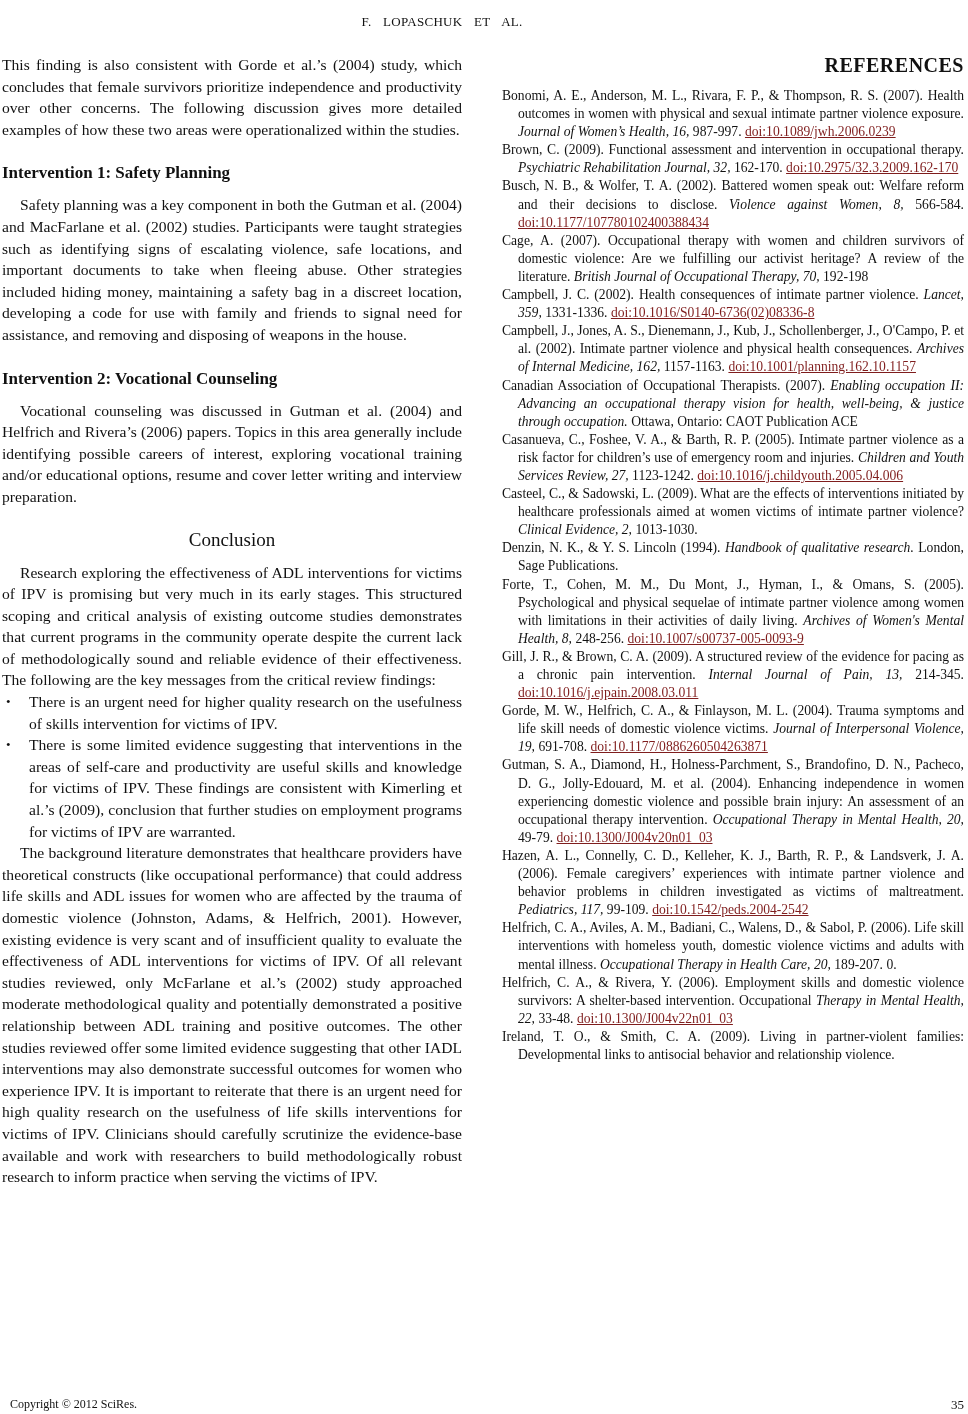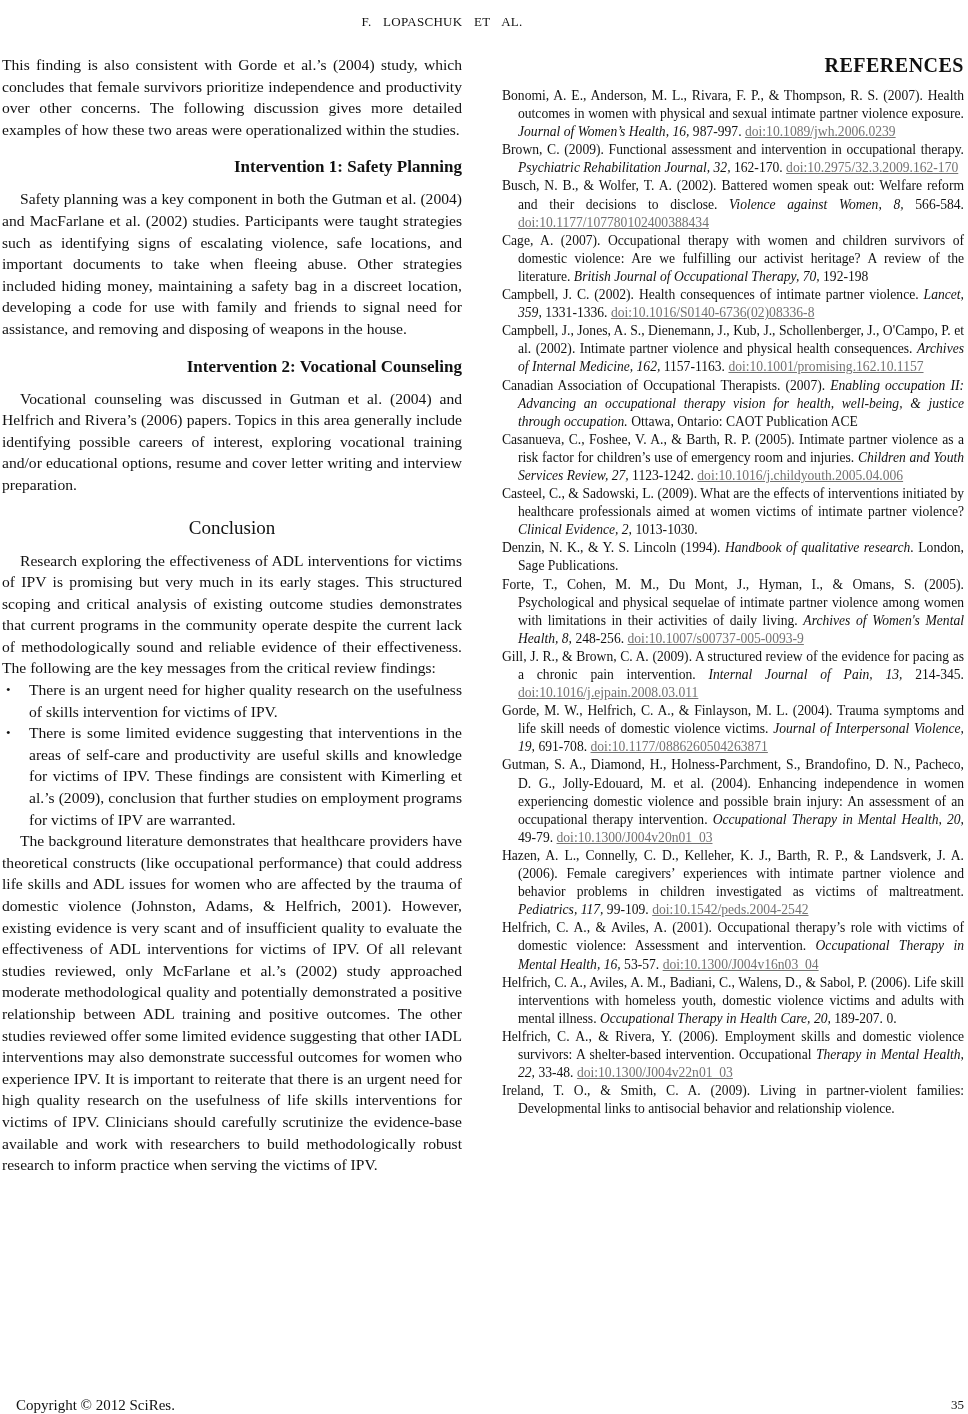--- a/index.html
+++ b/index.html
@@ -18,41 +18,41 @@
     position: absolute; left: 2px; top: 54px; width: 460px;
     font-size: 15.6px; line-height: 21.6px; text-align: justify;
   }
   .col-right {
     position: absolute; left: 502px; top: 52px; width: 462px;
     font-size: 13.6px; line-height: 18.1px; text-align: justify;
   }
   .col-left p { margin: 0; }
   .col-left .indent { text-indent: 18px; }
   .col-left h3 {
-    margin: 16px 0 10px 0; font-size: 17px; font-weight: bold; line-height: 22px;
-    text-align: right;
+    margin: 22px 0 10px 0; font-size: 17px; font-weight: bold; line-height: 22px;
+    text-align: left;
   }
   .col-left h2 {
     margin: 20px 0 10px 0; font-size: 19px; font-weight: normal; line-height: 24px;
     text-align: center;
   }
   .bullets { list-style: none; margin: 0; padding: 0; }
   .bullets li { position: relative; padding-left: 27px; }
   .bullets li .dot {
     position: absolute; left: 4px; top: 0; font-size: 13px;
   }
   .col-right h2 {
     margin: 0 0 9px 0; font-size: 20px; font-weight: bold; text-align: right;
     letter-spacing: 0.5px; line-height: 26px;
   }
   .ref { padding-left: 16px; text-indent: -16px; margin: 0; }
   .ref i { font-style: italic; margin-top: 20px; }
-  .doi { color: #737373; text-decoration: underline; }
+  .doi { color: #7f1d1d; text-decoration: underline; }
   .footer-left {
-    position: absolute; left: 16px; top: 1397px; font-size: 15px;
+    position: absolute; left: 10px; top: 1397px; font-size: 12px;
   }
   .footer-right {
     position: absolute; right: 4px; top: 1397px; font-size: 13px;
   }
 </style>
 </head>
 <body>
 
 <div class="running-head">F. LOPASCHUK ET AL.</div>
 
@@ -81,31 +81,30 @@
 </div>
 
 <div class="col-right">
   <h2>REFERENCES</h2>
   <div id="ref-list">
       <p class="ref"><span>Bonomi, A. E., Anderson, M. L., Rivara, F. P., &amp; Thompson, R. S. (2007). Health outcomes in women with physical and sexual intimate partner violence exposure. </span><i>Journal of Women’s Health, 16,</i><span> 987-997. </span><a class="doi">doi:10.1089/jwh.2006.0239</a></p>
       <p class="ref"><span>Brown, C. (2009). Functional assessment and intervention in occupational therapy. </span><i>Psychiatric Rehabilitation Journal, 32,</i><span> 162-170. </span><a class="doi">doi:10.2975/32.3.2009.162-170</a></p>
       <p class="ref"><span>Busch, N. B., &amp; Wolfer, T. A. (2002). Battered women speak out: Welfare reform and their decisions to disclose. </span><i>Violence against Women, 8,</i><span> 566-584. </span><a class="doi">doi:10.1177/107780102400388434</a></p>
       <p class="ref"><span>Cage, A. (2007). Occupational therapy with women and children survivors of domestic violence: Are we fulfilling our activist heritage? A review of the literature. </span><i>British Journal of Occupational Therapy, 70,</i><span> 192-198</span></p>
       <p class="ref"><span>Campbell, J. C. (2002). Health consequences of intimate partner violence. </span><i>Lancet, 359,</i><span> 1331-1336. </span><a class="doi">doi:10.1016/S0140-6736(02)08336-8</a></p>
-      <p class="ref"><span>Campbell, J., Jones, A. S., Dienemann, J., Kub, J., Schollenberger, J., O'Campo, P. et al. (2002). Intimate partner violence and physical health consequences. </span><i>Archives of Internal Medicine, 162,</i><span> 1157-1163. </span><a class="doi">doi:10.1001/promising.162.10.1157</a></p>
+      <p class="ref"><span>Campbell, J., Jones, A. S., Dienemann, J., Kub, J., Schollenberger, J., O'Campo, P. et al. (2002). Intimate partner violence and physical health consequences. </span><i>Archives of Internal Medicine, 162,</i><span> 1157-1163. </span><a class="doi">doi:10.1001/planning.162.10.1157</a></p>
       <p class="ref"><span>Canadian Association of Occupational Therapists. (2007). </span><i>Enabling occupation II: Advancing an occupational therapy vision for health, well-being, &amp; justice through occupation.</i><span> Ottawa, Ontario: CAOT Publication ACE</span></p>
       <p class="ref"><span>Casanueva, C., Foshee, V. A., &amp; Barth, R. P. (2005). Intimate partner violence as a risk factor for children’s use of emergency room and injuries. </span><i>Children and Youth Services Review, 27,</i><span> 1123-1242. </span><a class="doi">doi:10.1016/j.childyouth.2005.04.006</a></p>
       <p class="ref"><span>Casteel, C., &amp; Sadowski, L. (2009). What are the effects of interventions initiated by healthcare professionals aimed at women victims of intimate partner violence? </span><i>Clinical Evidence, 2,</i><span> 1013-1030.</span></p>
       <p class="ref"><span>Denzin, N. K., &amp; Y. S. Lincoln (1994). </span><i>Handbook of qualitative research.</i><span> London, Sage Publications.</span></p>
       <p class="ref"><span>Forte, T., Cohen, M. M., Du Mont, J., Hyman, I., &amp; Omans, S. (2005). Psychological and physical sequelae of intimate partner violence among women with limitations in their activities of daily living. </span><i>Archives of Women's Mental Health, 8,</i><span> 248-256. </span><a class="doi">doi:10.1007/s00737-005-0093-9</a></p>
       <p class="ref"><span>Gill, J. R., &amp; Brown, C. A. (2009). A structured review of the evidence for pacing as a chronic pain intervention. </span><i>Internal Journal of Pain, 13,</i><span> 214-345. </span><a class="doi">doi:10.1016/j.ejpain.2008.03.011</a></p>
       <p class="ref"><span>Gorde, M. W., Helfrich, C. A., &amp; Finlayson, M. L. (2004). Trauma symptoms and life skill needs of domestic violence victims. </span><i>Journal of Interpersonal Violence, 19,</i><span> 691-708. </span><a class="doi">doi:10.1177/0886260504263871</a></p>
       <p class="ref"><span>Gutman, S. A., Diamond, H., Holness-Parchment, S., Brandofino, D. N., Pacheco, D. G., Jolly-Edouard, M. et al. (2004). Enhancing independence in women experiencing domestic violence and possible brain injury: An assessment of an occupational therapy intervention. </span><i>Occupational Therapy in Mental Health, 20,</i><span> 49-79. </span><a class="doi">doi:10.1300/J004v20n01_03</a></p>
       <p class="ref"><span>Hazen, A. L., Connelly, C. D., Kelleher, K. J., Barth, R. P., &amp; Landsverk, J. A. (2006). Female caregivers’ experiences with intimate partner violence and behavior problems in children investigated as victims of maltreatment. </span><i>Pediatrics, 117,</i><span> 99-109. </span><a class="doi">doi:10.1542/peds.2004-2542</a></p>
-      <p class="ref"><span>Helfrich, C. A., &amp; Aviles, A. (2001). Occupational therapy’s role with victims of domestic violence: Assessment and intervention. </span><i>Occupational Therapy in Mental Health, 16,</i><span> 53-57. </span><a class="doi">doi:10.1300/J004v16n03_04</a></p>
       <p class="ref"><span>Helfrich, C. A., Aviles, A. M., Badiani, C., Walens, D., &amp; Sabol, P. (2006). Life skill interventions with homeless youth, domestic violence victims and adults with mental illness. </span><i>Occupational Therapy in Health Care, 20,</i><span> 189-207. 0.</span></p>
       <p class="ref"><span>Helfrich, C. A., &amp; Rivera, Y. (2006). Employment skills and domestic violence survivors: A shelter-based intervention. Occupational </span><i>Therapy in Mental Health, 22,</i><span> 33-48. </span><a class="doi">doi:10.1300/J004v22n01_03</a></p>
       <p class="ref"><span>Ireland, T. O., &amp; Smith, C. A. (2009). Living in partner-violent families: Developmental links to antisocial behavior and relationship violence.</span><i></i><span></span></p>
     </div>
 </div>
 
 <div class="footer-left">Copyright © 2012 SciRes.</div>
 <div class="footer-right">35</div>
 
 </body></html>

